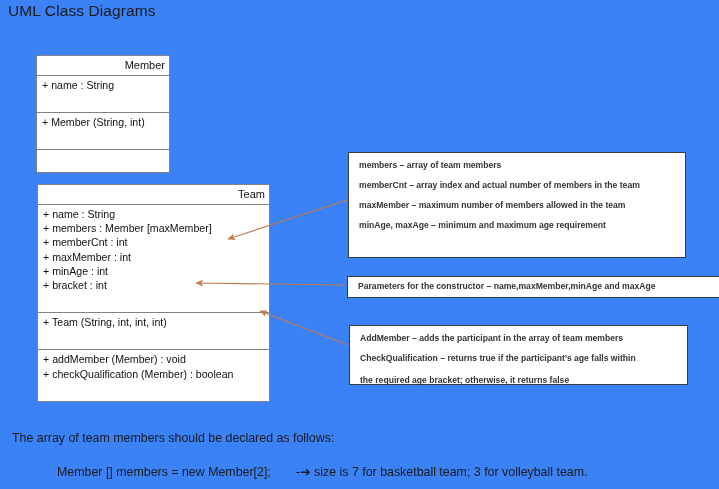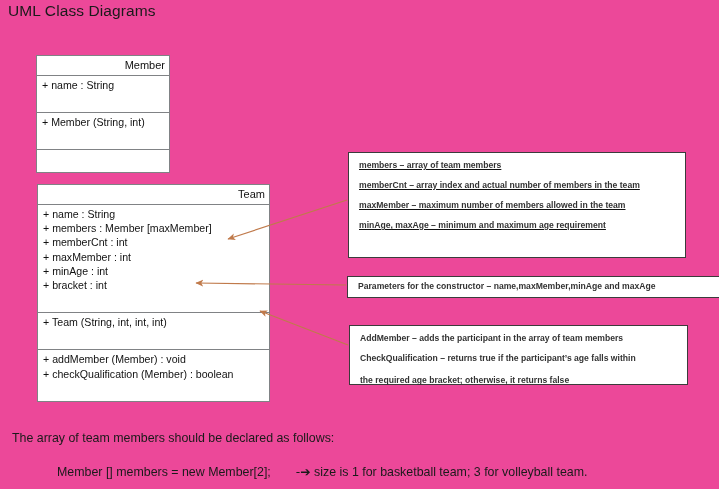--- a/index.html
+++ b/index.html
@@ -8,21 +8,21 @@
     background: #ffffff;
   }
   body {
     font-family: "Liberation Sans", sans-serif;
     color: #111111;
   }
   #page {
     position: relative;
     width: 719px;
     height: 489px;
-    background: #ec4899;
+    background: #3b82f6;
     overflow: hidden;
   }
 
   
   .page-title {
     position: absolute;
     left: 8px;
     top: 2px;
     font-size: 15.5px;
     color: #1a1a1a;
@@ -88,21 +88,21 @@
     font-size: 8.6px;
     line-height: 11px;
     color: #333333;
     font-weight: bold;
     white-space: nowrap;
     margin: 0;
   }
   .note-line + .note-line { margin-top: 9px; }
   .note-line.tight + .note-line.tight { margin-top: 11px; }
 
-  #note-fields  { left: 348px; top: 152px; width: 338px; height: 106px; text-decoration: underline; }
+  #note-fields  { left: 348px; top: 152px; width: 338px; height: 106px; }
   #note-ctor    { left: 347px; top: 276px; width: 432px; height: 22px;
                   padding: 4px 10px; }
   #note-methods { left: 349px; top: 325px; width: 339px; height: 60px; }
 
   
   #connectors {
     position: absolute;
     left: 0; top: 0;
     width: 719px;
     height: 489px;
@@ -188,16 +188,16 @@
 
     <line x1="348" y1="345" x2="260" y2="311" stroke="#C07A4B" stroke-width="1.2" marker-end="url(#arrowhead)"></line>
   </svg>
 
   <div class="body-text" id="declare-intro">The array of team members should be declared as follows:</div>
 
   <div class="body-text" id="declare-code">
     <span>Member [] members = new Member[2];</span>
     <span style="display:inline-block;width:18px;"></span>
     <span class="arrow-glyph">-➔</span>
-    <span>size is 1 for basketball team; 3 for volleyball team.</span>
+    <span>size is 7 for basketball team; 3 for volleyball team.</span>
   </div>
 
 </div>
 
 </body></html>

